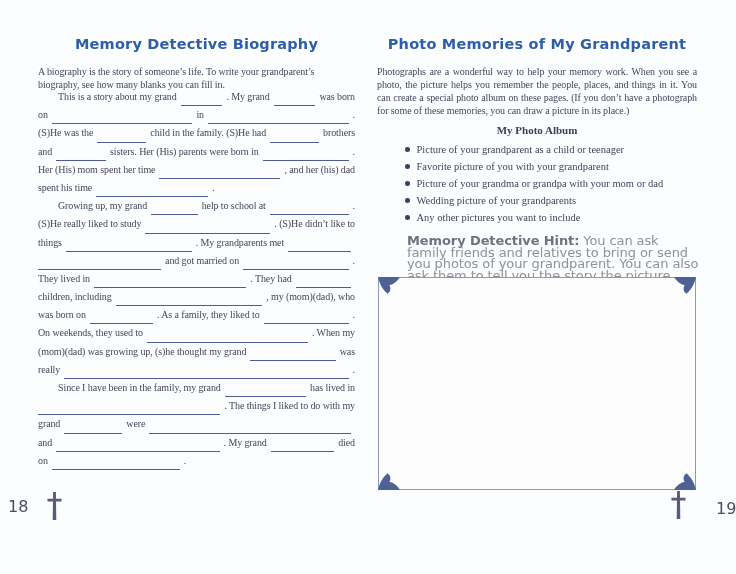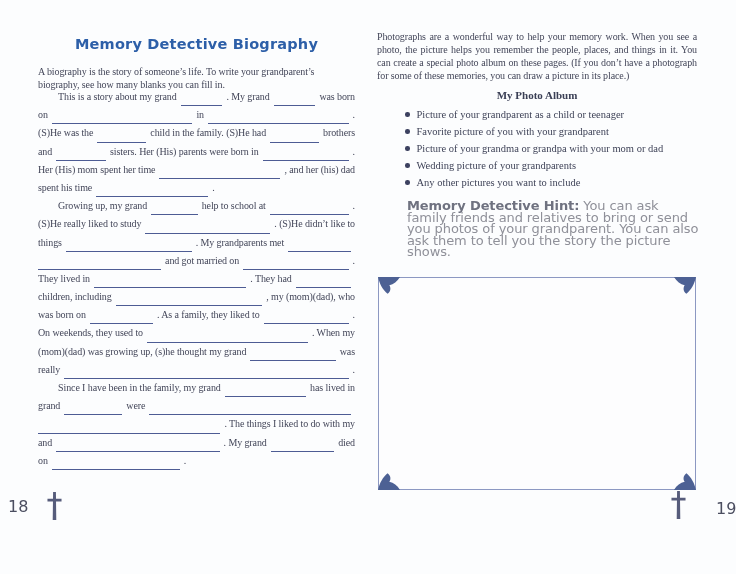--- a/index.html
+++ b/index.html
@@ -176,45 +176,46 @@
         <span class="t">really</span>
         <span class="blank" style="flex: 1 1 255px;"></span>
         <span class="t">.</span>
       </div>
       <div class="story-line ind">
         <span class="t">Since I have been in the family, my grand</span>
         <span class="blank" style="flex: 1 1 78px;"></span>
         <span class="t">has lived in</span>
       </div>
       <div class="story-line">
+        <span class="blank" style="flex: 1 1 160px;"></span>
+        <span class="t">. The things I liked to do with my</span>
+      </div>
+      <div class="story-line">
         <span class="t">grand</span>
         <span class="blank" style="flex: 0 0 58px;"></span>
         <span class="t">were</span>
         <span class="blank" style="flex: 1 1 180px;"></span>
       </div>
       <div class="story-line">
-        <span class="blank" style="flex: 1 1 160px;"></span>
-        <span class="t">. The things I liked to do with my</span>
-      </div>
-      <div class="story-line">
         <span class="t">and</span>
         <span class="blank" style="flex: 1 1 160px;"></span>
         <span class="t">. My grand</span>
         <span class="blank" style="flex: 1 1 60px;"></span>
         <span class="t">died</span>
       </div>
       <div class="story-line">
         <span class="t">on</span>
         <span class="blank" style="flex: 0 0 128px;"></span>
         <span class="t">.</span>
       </div>
     </div>
 </div>
 
 <div class="col" id="right-col">
+  <div class="page-title">Photo Memories of My Grandparent</div>
   <div class="intro">Photographs are a wonderful way to help your memory work. When you see a photo, the picture helps you remember the people, places, and things in it. You can create a special photo album on these pages. (If you don’t have a photograph for some of these memories, you can draw a picture in its place.)</div>
   <div class="album-heading">My Photo Album</div>
   <div id="album-list">
       <div class="album-item">
         <span class="bullet-dot"></span>
         <span>Picture of your grandparent as a child or teenager</span>
       </div>
       <div class="album-item">
         <span class="bullet-dot"></span>
         <span>Favorite picture of you with your grandparent</span>

